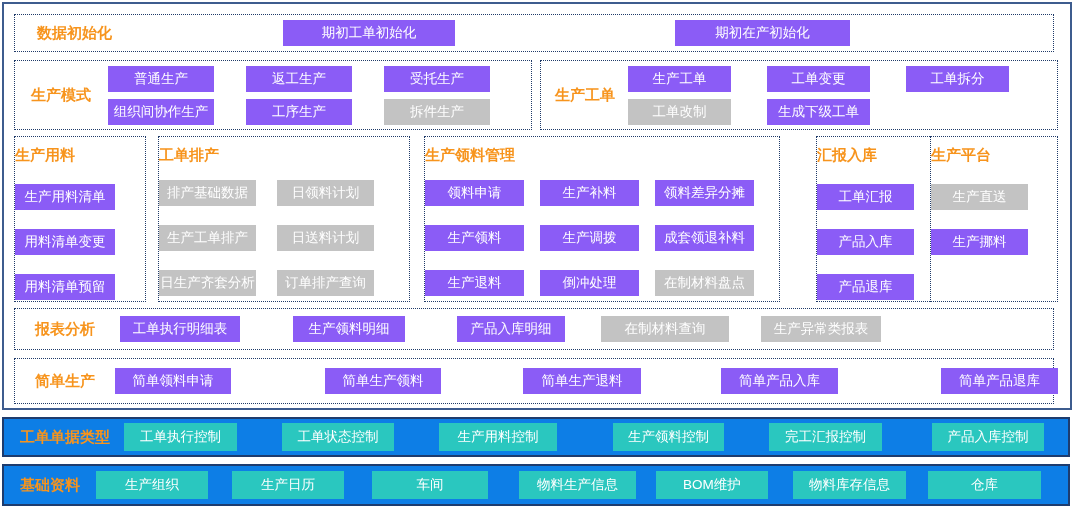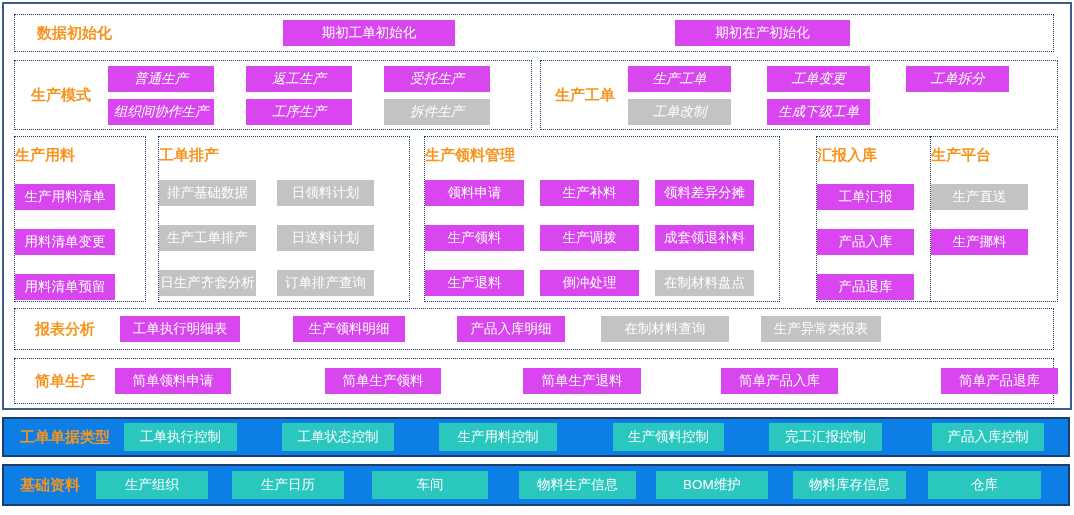--- a/index.html
+++ b/index.html
@@ -12,28 +12,28 @@
     position:absolute;left:2px;top:2px;width:1070px;height:408px;
     border:2px solid #3e5c8e;background:#fff;box-sizing:border-box;
   }
   .sec{
     position:absolute;border:1px dotted #1f3a68;background:#fff;box-sizing:border-box;
   }
   .sec-title{
     color:#f7941d;font-weight:bold;font-size:15px;white-space:nowrap;
   }
   .btn{
-    background:#d946ef;color:#fff;font-size:13.5px;height:26px;
+    background:#8b5cf6;color:#fff;font-size:13.5px;height:26px;
     display:flex;align-items:center;justify-content:center;
     white-space:nowrap;box-sizing:border-box;flex:0 0 auto;
   }
   .btn.gray{background:#c3c3c3;}
   .hrow{display:flex;align-items:center;}
   .vcol{display:flex;flex-direction:column;align-items:flex-start;}
-  .grid3{display:grid;grid-template-columns:106px 106px 106px;column-gap:32px;row-gap:7px;font-style:italic;}
+  .grid3{display:grid;grid-template-columns:106px 106px 106px;column-gap:32px;row-gap:7px;}
   .grid3 .btn{width:106px;}
   .grid2x3{display:grid;grid-template-columns:97px 97px;column-gap:21px;row-gap:19px;margin-top:15px;}
   .grid2x3 .btn{width:97px;}
   .grid3x3{display:grid;grid-template-columns:99px 99px 99px;column-gap:16px;row-gap:19px;margin-top:15px;}
   .grid3x3 .btn{width:99px;}
   .stack .btn{width:97px;margin-top:19px;}
   .bar{
     position:absolute;left:2px;width:1068px;background:#0d7ee6;
     border:2px solid #1e3c6e;box-sizing:border-box;
     display:flex;align-items:center;

